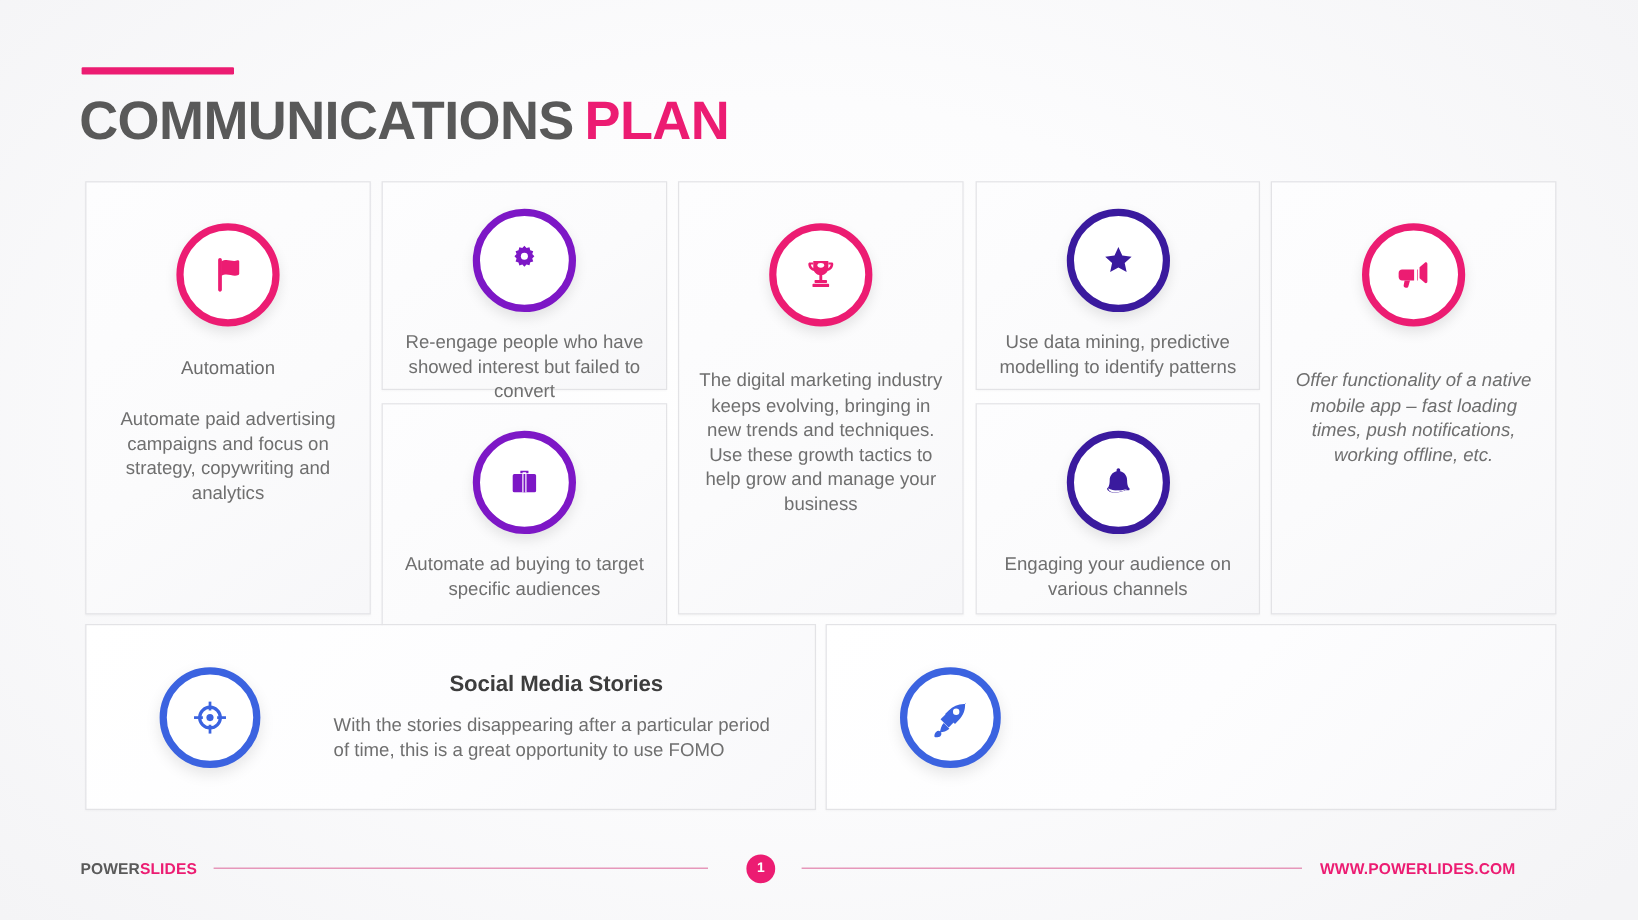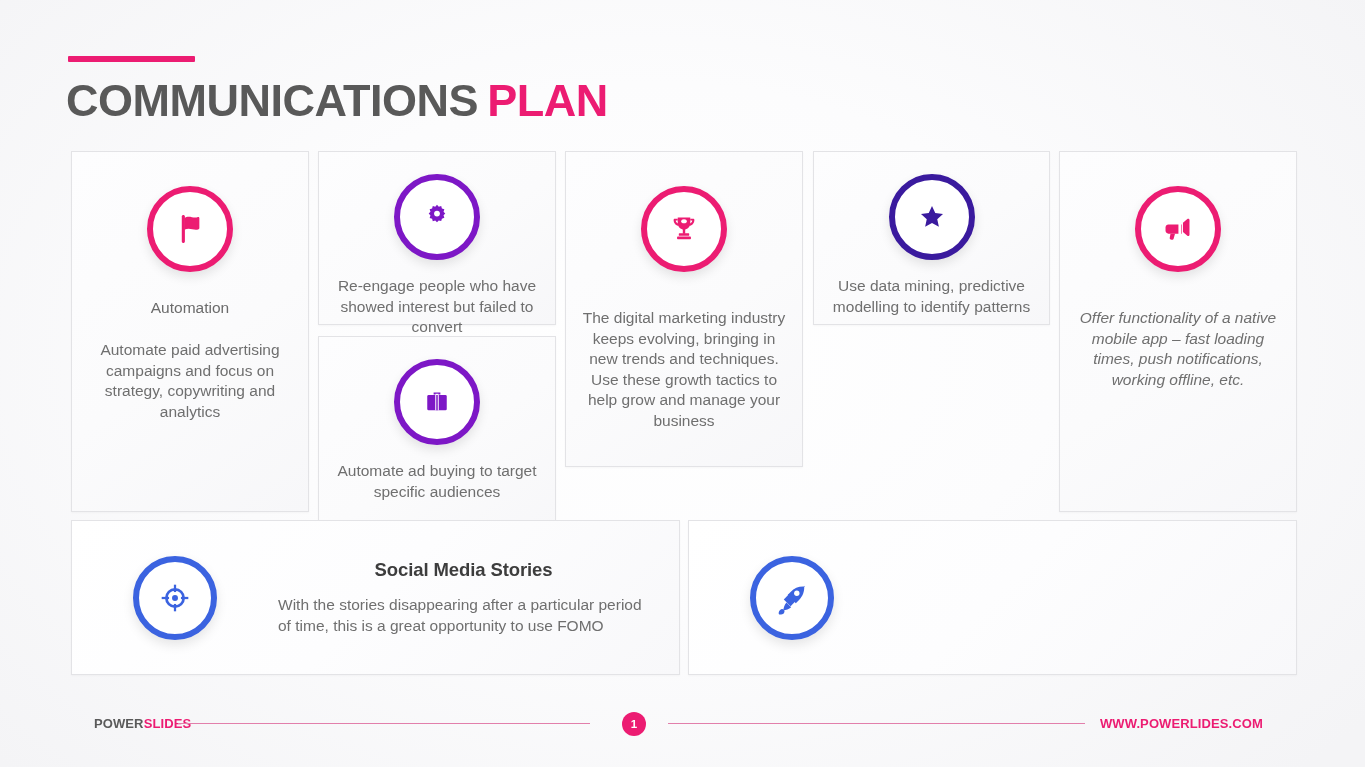--- a/index.html
+++ b/index.html
@@ -141,21 +141,21 @@
 
   
   .footer-logo {
     position: absolute;
     left: 67px;
     top: 716px;
     font-size: 13px;
     font-weight: bold;
     letter-spacing: 0.1px;
   }
-  .footer-logo .f-dark { color: #5a5a5a; margin-left: 27px; }
+  .footer-logo .f-dark { color: #5a5a5a; }
   .footer-logo .f-pink { color: #ec1c72; }
 
   .footer-line {
     position: absolute;
     top: 723px;
     height: 1.4px;
     background: #e27fab;
   }
   .footer-line.left  { left: 178px; width: 412px; }
   .footer-line.right { left: 668px; width: 417px; }
@@ -229,21 +229,21 @@
           <path d="M9.3 4.3h5.4v1.6h-1.5V5.3h-2.4v.6H9.3z" fill="#7d17c6"></path>
           <rect x="4.2" y="6.4" width="15.6" height="12.2" rx="1.1" fill="#7d17c6"></rect>
           <rect x="10.6" y="6.4" width="2.8" height="12.2" fill="#ffffff"></rect>
           <rect x="11.4" y="6.4" width="1.2" height="12.2" fill="#7d17c6"></rect>
         </svg>
       </div>
       <div class="card-text tight">Automate ad buying to target specific audiences</div>
     </div>
   </div>
 
-  <div class="card" style="left:565px; top:151px; width:238px; height:316px;">
+  <div class="card" style="left:565px; top:151px; width:238px; height:361px;">
     <div class="card-inner" style="top:34px;">
       <div class="icon-circle">
         <svg width="32" height="32" viewBox="0 0 24 24">
           <path d="M7.3 3.4h9.4v4.2c0 2.6-2.1 4.7-4.7 4.7s-4.7-2.1-4.7-4.7z" fill="#ec1c72"></path>
           <path d="M7.3 4.3H5.1c-.5 0-.9.4-.9.9 0 2.3 1.6 4.1 3.8 4.4v-1.5C6.8 7.8 5.9 6.8 5.8 5.6h1.5z" fill="#ec1c72"></path>
           <path d="M16.7 4.3h2.2c.5 0 .9.4.9.9 0 2.3-1.6 4.1-3.8 4.4v-1.5c1.2-.3 2.1-1.3 2.2-2.5h-1.5z" fill="#ec1c72"></path>
           <rect x="11.1" y="11.6" width="1.8" height="4" fill="#ec1c72"></rect>
           <rect x="8.1" y="15.2" width="7.8" height="1.9" rx="0.5" fill="#ec1c72"></rect>
           <rect x="6.8" y="17.6" width="10.4" height="2.1" rx="0.6" fill="#ec1c72"></rect>
           <ellipse cx="12" cy="6.1" rx="2.1" ry="1.5" fill="#ffffff"></ellipse>
@@ -257,20 +257,33 @@
     <div class="card-inner" style="top:22px;">
       <div class="icon-circle indigo">
         <svg width="30" height="30" viewBox="0 0 24 24">
           <path d="M12 3.1l2.6 5.7 6.2.7-4.6 4.2 1.3 6.1L12 16.7l-5.5 3.1 1.3-6.1-4.6-4.2 6.2-.7z" fill="#3a1a9e"></path>
         </svg>
       </div>
       <div class="card-text tight">Use data mining, predictive modelling to identify patterns</div>
     </div>
   </div>
 
+  <div class="card" style="left:813px; top:336px; width:237px; height:176px;">
+    <div class="card-inner" style="top:22px;">
+      <div class="icon-circle indigo">
+        <svg width="30" height="30" viewBox="0 0 24 24">
+          <path d="M12 2.6c.7 0 1.2.5 1.2 1.2v.7c2.8.6 4.6 3 4.6 5.9 0 3.3.7 4.7 1.5 5.5.5.5.1 1.4-.6 1.4H5.3c-.7 0-1.1-.9-.6-1.4.8-.8 1.5-2.2 1.5-5.5 0-2.9 1.8-5.3 4.6-5.9v-.7c0-.7.5-1.2 1.2-1.2z" fill="#3a1a9e"></path>
+          <path d="M4.6 16.1c2.6 1.9 8.6 2.4 13.1.6-1.3 1.3-4.1 2.4-7.5 2.4-3 0-5.1-1.1-5.6-3z" fill="#ffffff"></path>
+          <path d="M4.5 15.5c3.1 2.2 9.6 2.5 14 .4-1.6 1.6-5 2.9-9.1 2.9-3.3 0-4.6-1.3-4.9-3.3z" fill="#3a1a9e"></path>
+          <path d="M5.2 15.9c3 1.9 8.9 2.1 12.6.4-1.5 1.3-4.6 2.3-8.2 2.3-2.9 0-3.9-1-4.4-2.7z" fill="#ffffff"></path>
+        </svg>
+      </div>
+      <div class="card-text tight">Engaging your audience on various channels</div>
+    </div>
+  </div>
 
   <div class="card" style="left:1059px; top:151px; width:238px; height:361px;font-style:italic;">
     <div class="card-inner" style="top:34px;">
       <div class="icon-circle">
         <svg width="34" height="34" viewBox="0 0 24 24">
           <path d="M18.6 4.9c.6-.5 1.5-.1 1.5.7v10.4c0 .8-.9 1.2-1.5.7l-3.1-2.6V7.5z" fill="#ec1c72"></path>
           <path d="M5.2 8.9h9.4v6.4H5.2c-1.1 0-2-.9-2-2v-2.4c0-1.1.9-2 2-2z" fill="#ec1c72"></path>
           <path d="M6.7 15.3h3.2l-1 3.6c-.2.6-.8.9-1.4.7l-.6-.2c-.6-.2-.9-.8-.7-1.4z" fill="#ec1c72"></path>
           <rect x="12.3" y="7.8" width="1.9" height="8.6" rx="0.6" fill="#ffffff"></rect>
         </svg>

